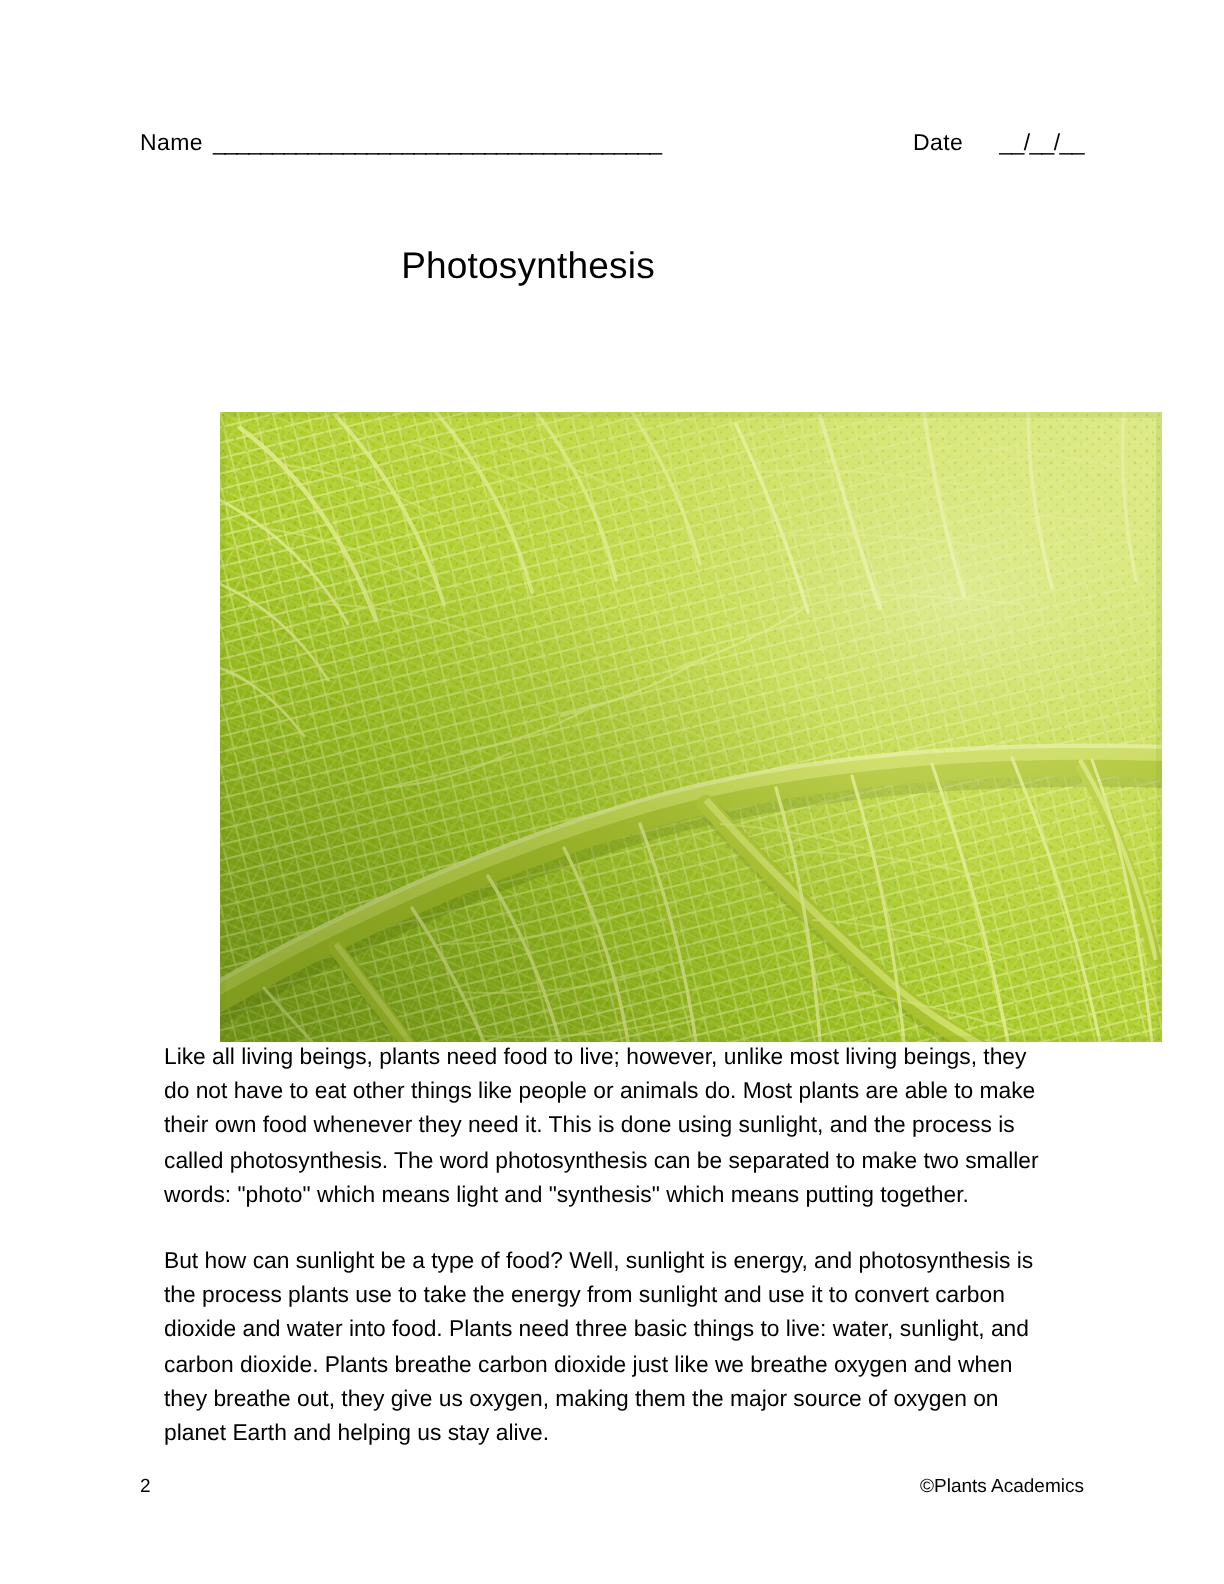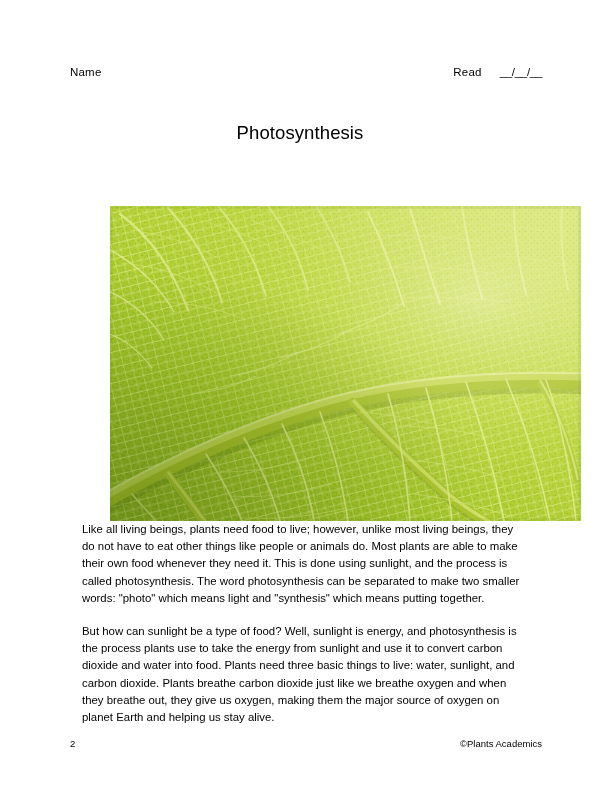--- a/index.html
+++ b/index.html
@@ -67,21 +67,20 @@
   
   .title {
     position: absolute;
     left: 0;
     top: 110px;
     width: 528px;
     text-align: center;
     font-size: 18.5px;
     font-weight: 400;
     letter-spacing: 0.1px;
-    padding-left: 36px;
   }
 
   
   .instructions {
     position: absolute;
     left: 70px;
     top: 141px;
     width: 448px;
     font-size: 11.4px;
     line-height: 16.5px;
@@ -131,23 +130,24 @@
   }
 </style>
 </head>
 <body>
 
 <div class="page">
 
   <div class="header-row">
     <div class="name-group">
       <span class="name-label">Name</span>
+      <span class="name-rule">______________________________________</span>
     </div>
     <div class="date-group">
-      <span class="date-label">Read</span>
+      <span class="date-label">Date</span>
       <span class="date-rule">__/__/__</span>
     </div>
   </div>
 
   <h1 class="title">Photosynthesis</h1>
 
 
   <figure class="leaf-figure">
     <svg class="leaf-canvas" viewBox="0 0 471 315" preserveAspectRatio="none" aria-hidden="true">
       <defs>

